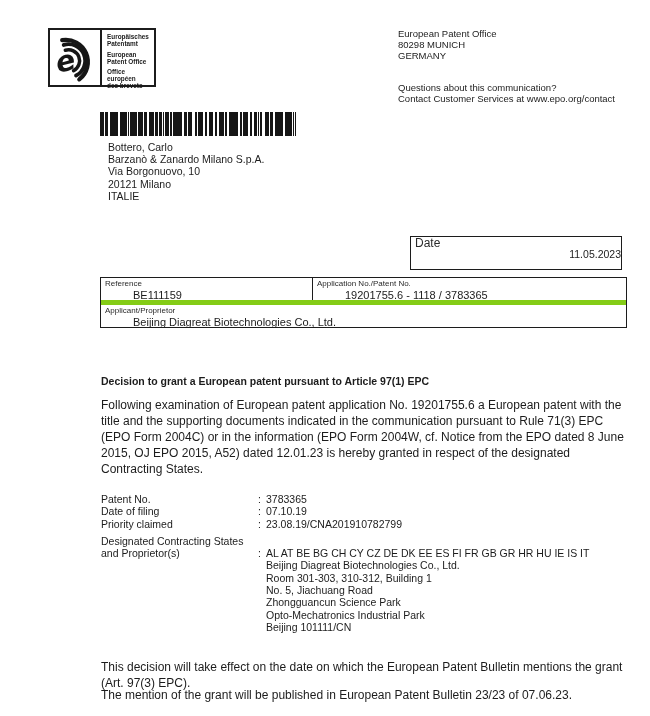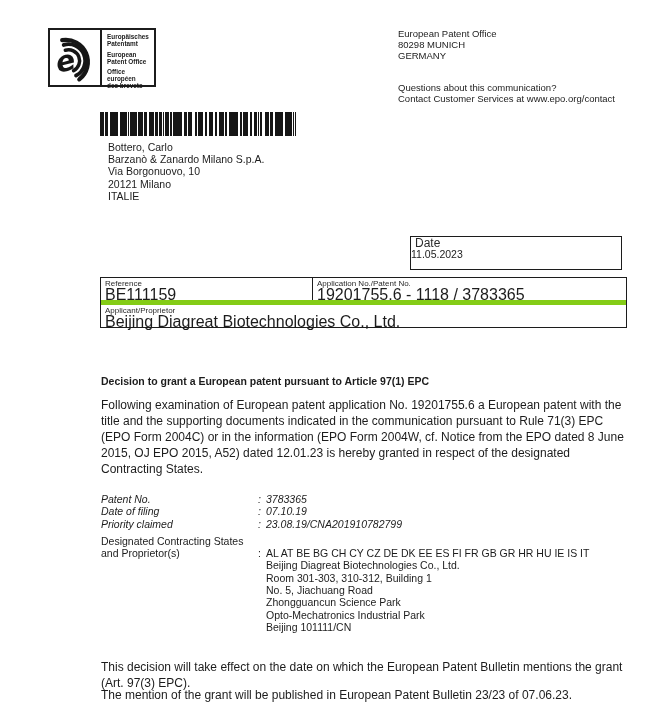--- a/index.html
+++ b/index.html
@@ -26,38 +26,38 @@
       repeating-linear-gradient(90deg,#161616 0 1px,transparent 1px 3.5px),
       repeating-linear-gradient(90deg,#161616 0 3px,transparent 3px 11px);
   }
   .recipient{position:absolute;left:108px;top:141px;font-size:10.5px;line-height:12.2px;}
   
   .date-box{
     position:absolute;left:410px;top:236px;width:212px;height:34px;
     border:1.5px solid #1c1c1c;box-sizing:border-box;
   }
   .date-label{font-size:12px;color:#2a2a2a;padding:2px 0 0 4px;line-height:8px;}
-  .date-value{text-align:left;font-size:10.5px;margin-top:1px;}
+  .date-value{text-align:right;font-size:10.5px;margin-top:1px;}
   
   .ref-table{
     position:absolute;left:100px;top:277px;width:527px;
     border:1.5px solid #1c1c1c;box-sizing:border-box;background:#fff;
   }
   .ref-row1{display:flex;border-bottom:5px solid #84cc16;height:27px;box-sizing:border-box;}
   .ref-cell-a{width:212px;flex:none;border-right:1px solid #1c1c1c;box-sizing:border-box;padding:2px 4px 0;}
   .ref-cell-b{flex:1;padding:2px 4px 0;}
   .ref-row2{height:22px;box-sizing:border-box;padding:2px 4px 0;}
   .cell-label{font-size:8px;color:#2a2a2a;line-height:8.5px;}
-  .cell-value{font-size:16px;line-height:12px;}
+  .cell-value{font-size:11px;line-height:12px;margin-left:28px;}
   
   .doc-title{position:absolute;left:101px;top:375px;font-size:10.5px;font-weight:bold;}
   .para{font-size:12px;line-height:16px;}
   .para1{position:absolute;left:101px;top:397px;width:530px;}
   .details{position:absolute;left:101px;top:493px;font-size:10.5px;line-height:12.3px;}
-  .drow{display:flex;font-style:italic;}
+  .drow{display:flex;}
   .dlabel{width:157px;flex:none;}
   .dcolon{width:8px;flex:none;}
   .states-row{display:flex;margin-top:5px;}
   .states-values{margin-top:12.3px;}
   .vline{display:flex;}
   .para2{position:absolute;left:101px;top:659px;width:532px;}
   .para3{position:absolute;left:101px;top:687px;width:532px;}
 </style>
 </head>
 <body>

